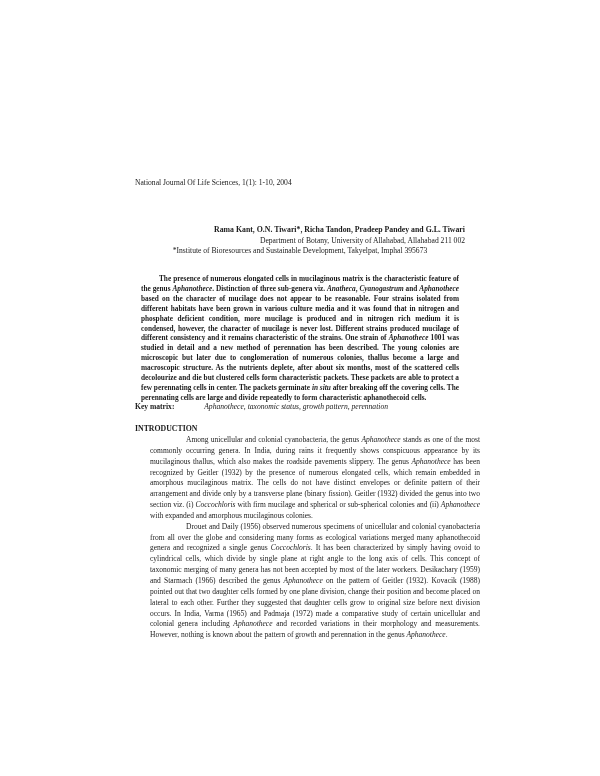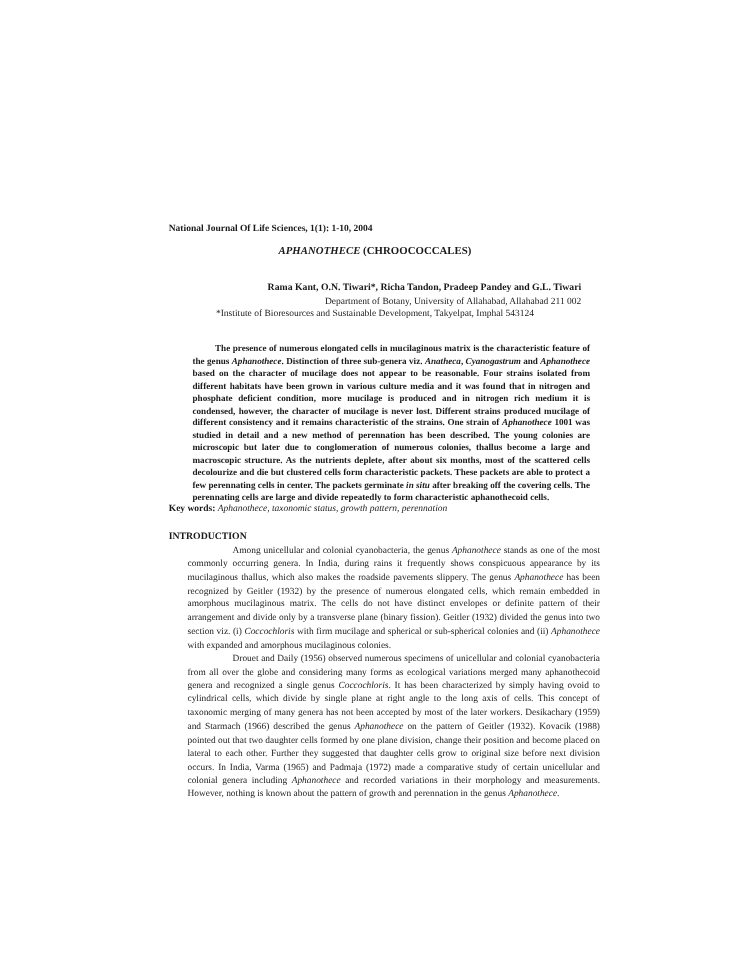--- a/index.html
+++ b/index.html
@@ -1,55 +1,54 @@
 <!DOCTYPE html>
 <html><head>
 <meta charset="utf-8">
 <style>
   html, body { margin: 0; padding: 0; background: #ffffff; }
   body { width: 600px; height: 776px; position: relative; overflow: hidden;
          font-family: "Liberation Serif", "DejaVu Serif", serif; color: #1a1a1a; }
   .page { position: absolute; left: 135px; top: 178px; width: 330px; }
-  .journal { font-size: 7.6px; font-weight: bold; position: absolute; left: 0; top: 0; white-space: nowrap; }
+  .journal { font-size: 7.6px; font-weight: normal; position: absolute; left: 0; top: 0; white-space: nowrap; }
   .title { position: absolute; left: -2px; width: 334px; top: 17px; text-align: center;
            font-size: 8.6px; font-weight: bold; line-height: 11px; letter-spacing: 0.05px; }
   .title i { font-style: italic; }
   .authors { position: absolute; left: 0; width: 330px; top: 47px; text-align: right;
              font-size: 7.8px; font-weight: bold; line-height: 10px; }
   .affil { position: absolute; left: 0; width: 330px; text-align: center; font-size: 7.6px; line-height: 10px; }
   .affil1 { top: 58px; text-align: right; }
   .affil2 { top: 68px; }
-  .abstract { position: absolute; left: 19px; width: 318px; top: 96px; font-size: 7.3px;
+  .abstract { position: absolute; left: 6px; width: 318px; top: 96px; font-size: 7.3px;
               font-weight: bold; line-height: 9.9px; text-align: justify; text-indent: 18px; }
   .abstract i { font-style: italic; }
   .keywords { position: absolute; left: 0; width: 330px; top: 224px; font-size: 7.6px; line-height: 10px; }
   .keywords .kl { font-weight: bold; }
-  .keywords i { font-style: italic; }
+  .keywords i { font-style: italic; margin-left: 28px; }
   .intro-h { position: absolute; left: 0; top: 246px; font-size: 7.8px; font-weight: bold; text-align: center; }
   .intro { position: absolute; left: 15px; width: 330px; top: 257px; font-size: 7.5px; line-height: 10.85px; text-align: justify; }
   .intro p { margin: 0; text-indent: 36px; }
   .intro i { font-style: italic; }
 </style>
 </head>
 <body>
 
 <div class="page">
   <div class="journal">National Journal Of Life Sciences, 1(1): 1-10, 2004</div>
 
   <div class="title">
-    <div><i>APHANOTHECE</i><span> (CHROOCOCCALES)</span></div>
   </div>
 
   <div class="authors">Rama Kant, O.N. Tiwari*, Richa Tandon, Pradeep Pandey and G.L. Tiwari</div>
   <div class="affil affil1">Department of Botany, University of Allahabad, Allahabad 211 002</div>
-  <div class="affil affil2">*Institute of Bioresources and Sustainable Development, Takyelpat, Imphal 543124</div>
+  <div class="affil affil2">*Institute of Bioresources and Sustainable Development, Takyelpat, Imphal 395673</div>
 
   <div class="abstract"><span>The presence of numerous elongated cells in mucilaginous matrix is the characteristic feature of the genus </span><i>Aphanothece</i><span>. Distinction of three sub-genera viz. </span><i>Anatheca</i><span>, </span><i>Cyanogastrum</i><span> and </span><i>Aphanothece</i><span> based on the character of mucilage does not appear to be reasonable. Four strains isolated from different habitats have been grown in various culture media and it was found that in nitrogen and phosphate deficient condition, more mucilage is produced and in nitrogen rich medium it is condensed, however, the character of mucilage is never lost. Different strains produced mucilage of different consistency and it remains characteristic of the strains. One strain of </span><i>Aphanothece</i><span> 1001 was studied in detail and a new method of perennation has been described. The young colonies are microscopic but later due to conglomeration of numerous colonies, thallus become a large and macroscopic structure. As the nutrients deplete, after about six months, most of the scattered cells decolourize and die but clustered cells form characteristic packets. These packets are able to protect a few perennating cells in center. The packets germinate </span><i>in situ</i><span> after breaking off the covering cells. The perennating cells are large and divide repeatedly to form characteristic aphanothecoid cells.</span></div>
 
-  <div class="keywords"><span class="kl">Key words:</span><i> Aphanothece, taxonomic status, growth pattern, perennation</i></div>
+  <div class="keywords"><span class="kl">Key matrix:</span><i> Aphanothece, taxonomic status, growth pattern, perennation</i></div>
 
   <div class="intro-h">INTRODUCTION</div>
 
   <div class="intro">
     <p><span>Among unicellular and colonial cyanobacteria, the genus </span><i>Aphanothece</i><span> stands as one of the most commonly occurring genera. In India, during rains it frequently shows conspicuous appearance by its mucilaginous thallus, which also makes the roadside pavements slippery. The genus </span><i>Aphanothece</i><span> has been recognized by Geitler (1932) by the presence of numerous elongated cells, which remain embedded in amorphous mucilaginous matrix. The cells do not have distinct envelopes or definite pattern of their arrangement and divide only by a transverse plane (binary fission). Geitler (1932) divided the genus into two section viz. (i) </span><i>Coccochloris</i><span> with firm mucilage and spherical or sub-spherical colonies and (ii) </span><i>Aphanothece</i><span> with expanded and amorphous mucilaginous colonies.</span></p>
     <p><span>Drouet and Daily (1956) observed numerous specimens of unicellular and colonial cyanobacteria from all over the globe and considering many forms as ecological variations merged many aphanothecoid genera and recognized a single genus </span><i>Coccochloris</i><span>. It has been characterized by simply having ovoid to cylindrical cells, which divide by single plane at right angle to the long axis of cells. This concept of taxonomic merging of many genera has not been accepted by most of the later workers. Desikachary (1959) and Starmach (1966) described the genus </span><i>Aphanothece</i><span> on the pattern of Geitler (1932). Kovacik (1988) pointed out that two daughter cells formed by one plane division, change their position and become placed on lateral to each other. Further they suggested that daughter cells grow to original size before next division occurs. In India, Varma (1965) and Padmaja (1972) made a comparative study of certain unicellular and colonial genera including </span><i>Aphanothece</i><span> and recorded variations in their morphology and measurements. However, nothing is known about the pattern of growth and perennation in the genus </span><i>Aphanothece</i><span>.</span></p>
   </div>
 </div>
 
 </body></html>

